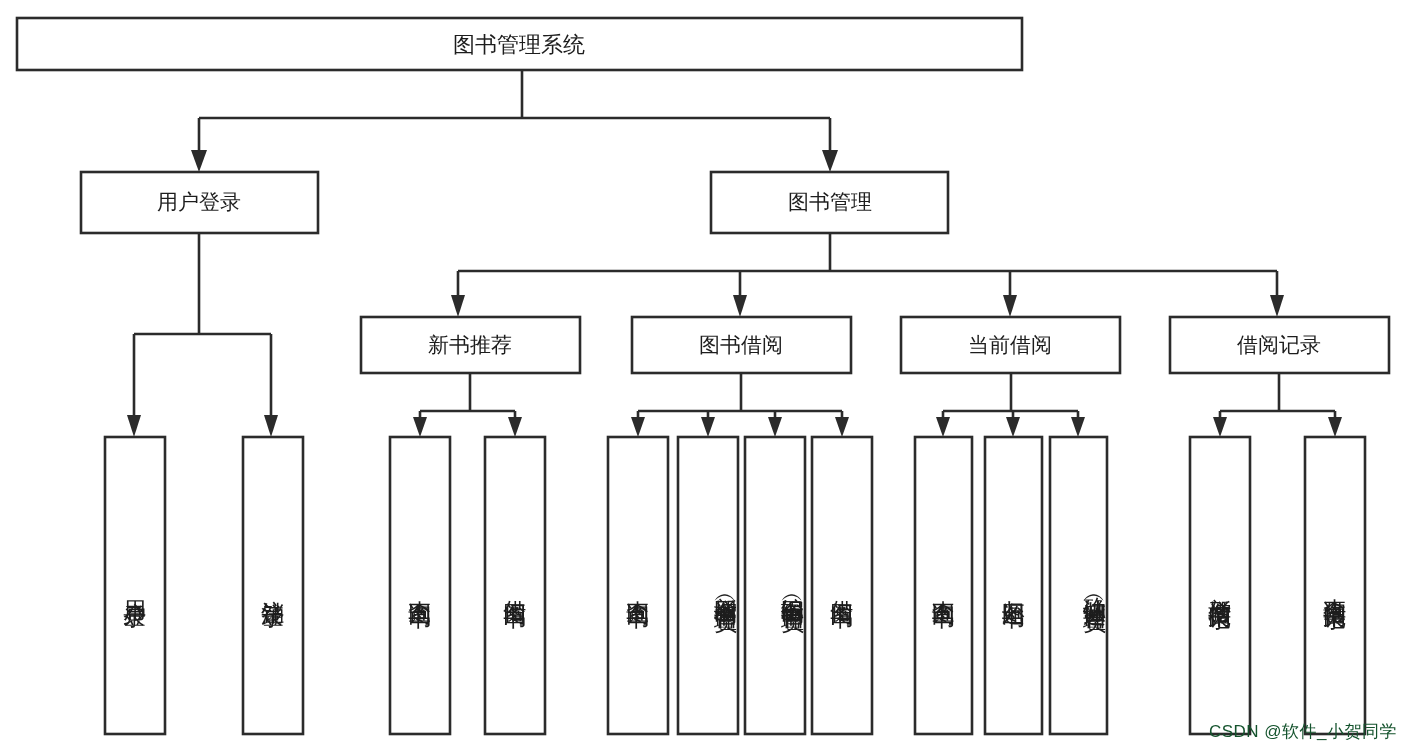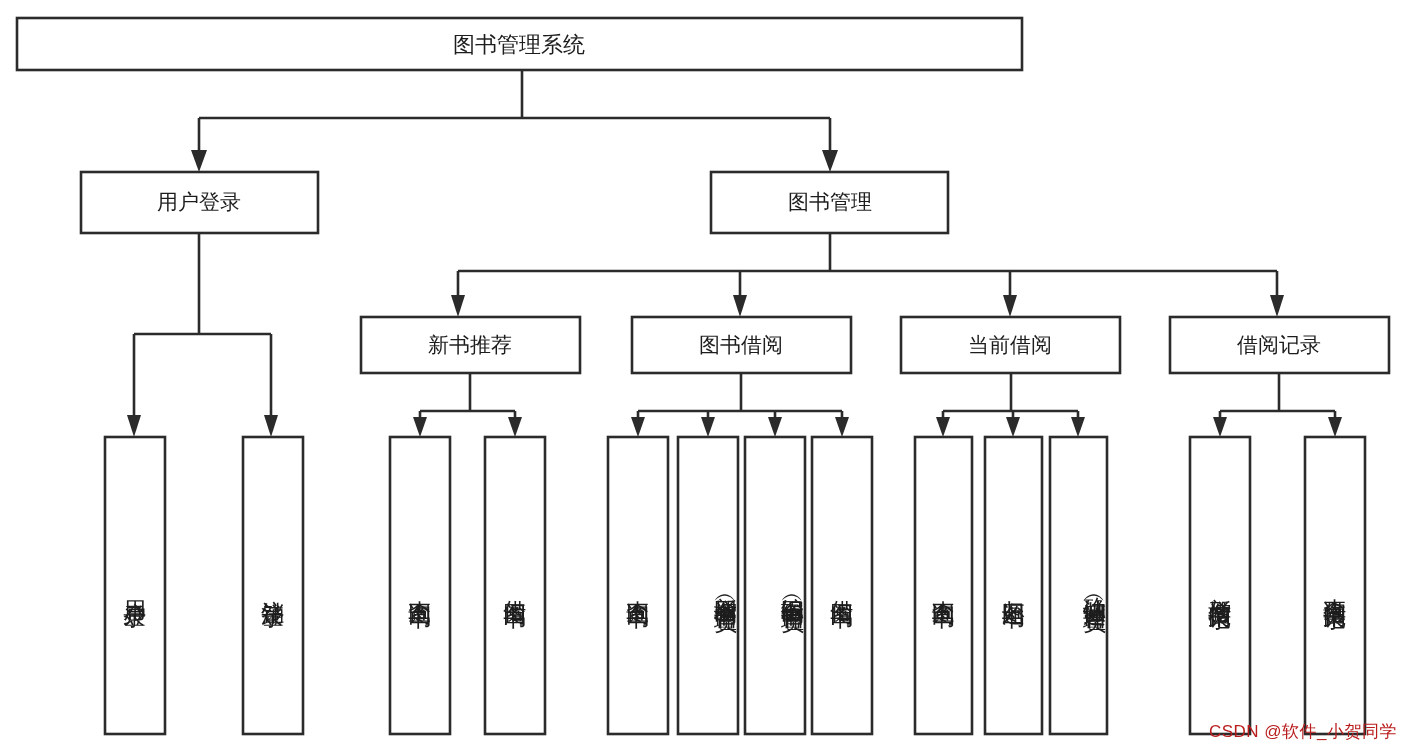--- a/index.html
+++ b/index.html
@@ -65,21 +65,21 @@
     white-space: nowrap;
     pointer-events: none;
     text-align: center;
   }
   .watermark {
     position: absolute;
     right: 8px;
     bottom: 4px;
     font-family: "Liberation Sans", "DejaVu Sans", sans-serif;
     font-size: 17px;
-    color: #b91c1c;
+    color: #14532d;
     letter-spacing: 0.5px;
     white-space: nowrap;
   }
 </style>
 </head>
 <body>
 
 <div id="diagram-root">
 
   <svg id="flow" viewBox="0 0 1405 747" xmlns="http://www.w3.org/2000/svg">

